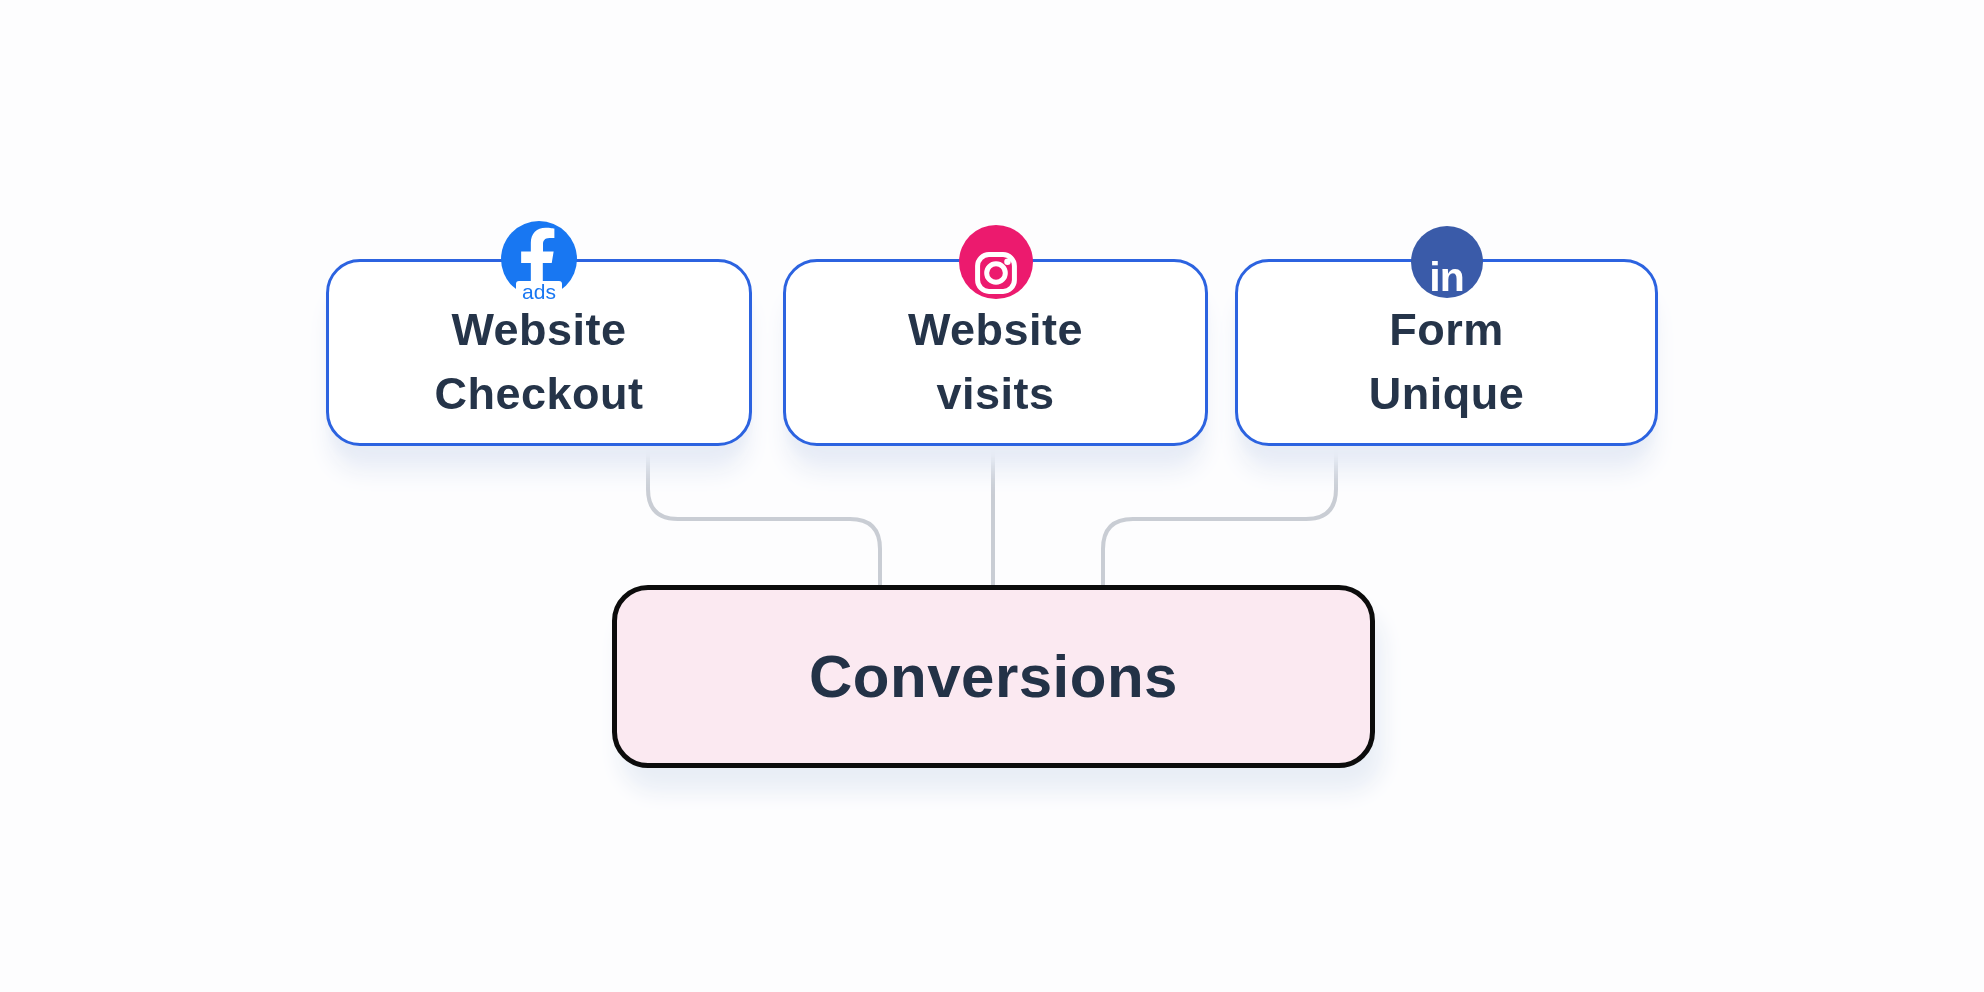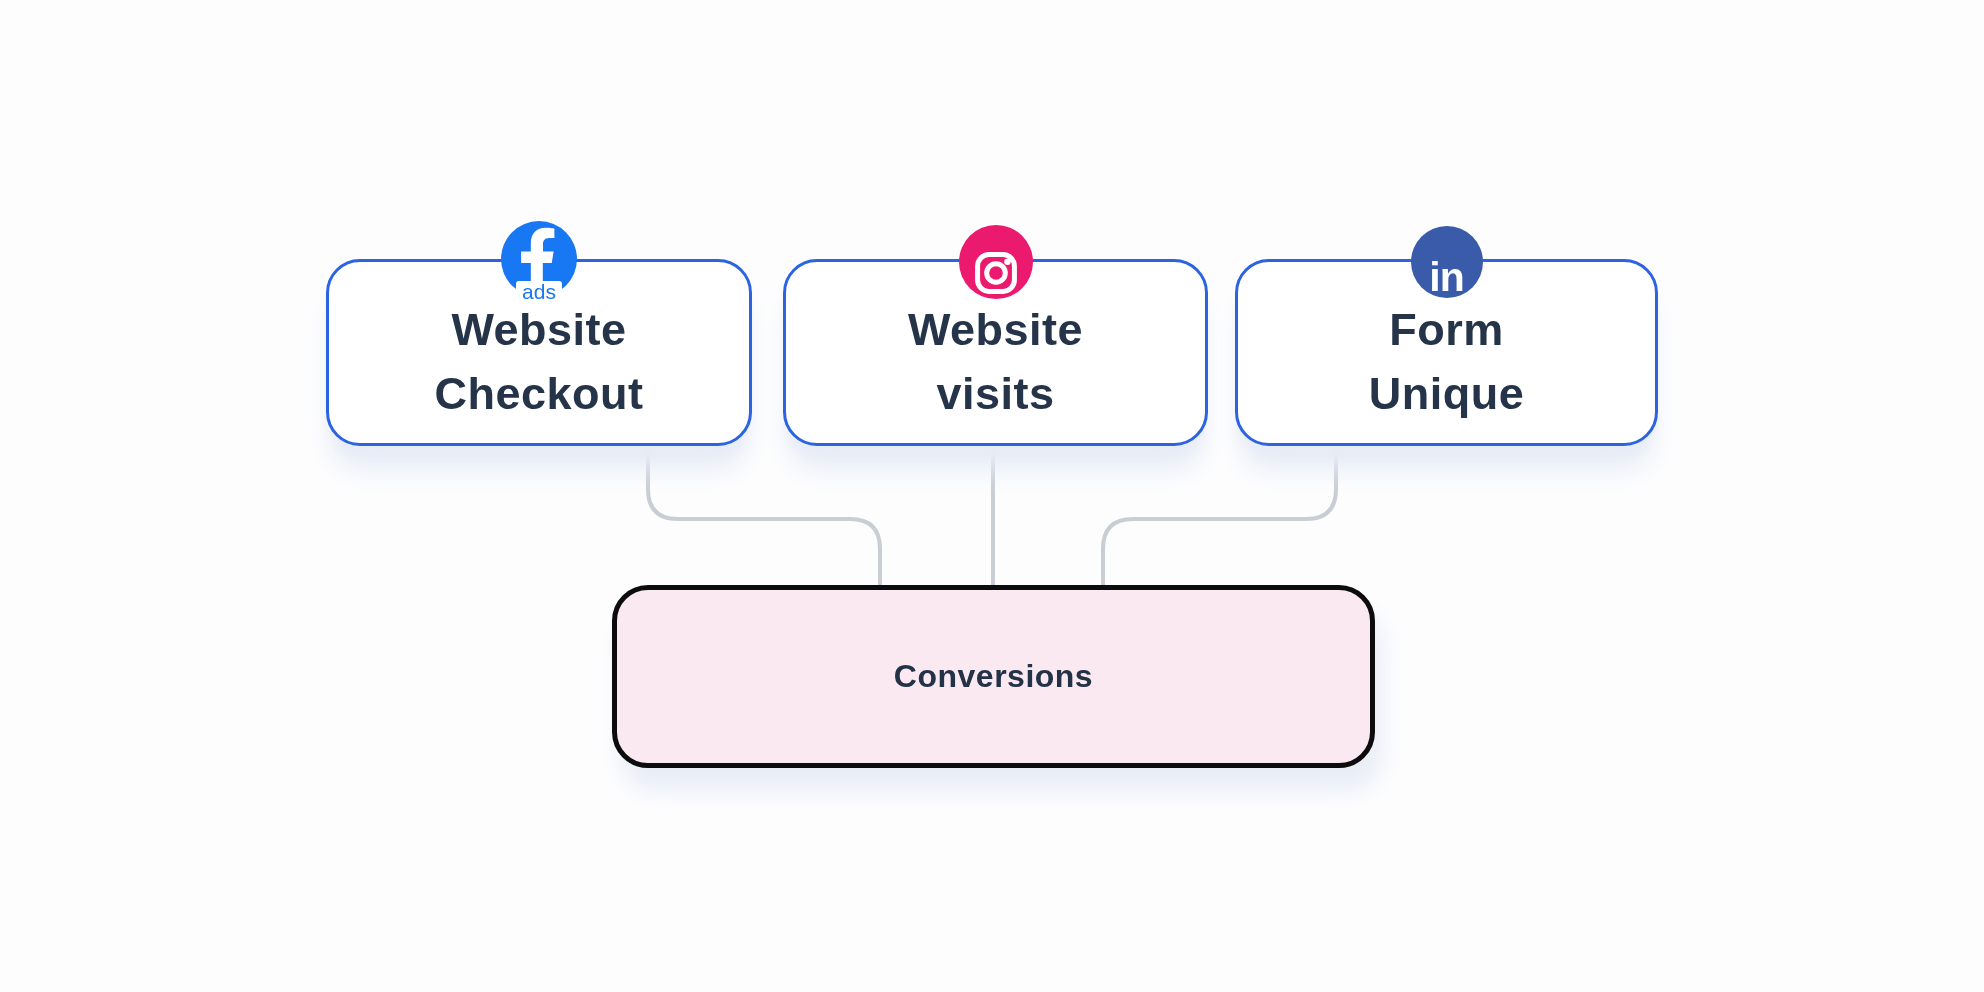--- a/index.html
+++ b/index.html
@@ -45,21 +45,21 @@
 
   
   .target-box{
     position:absolute;left:612px;top:585px;width:763px;height:183px;box-sizing:border-box;
     background:#FBE9F1;border:5px solid #0c0c0c;border-radius:36px;
     display:flex;align-items:center;justify-content:center;
     box-shadow:8px 24px 22px 0 #e9eef6;
     z-index:4;
   }
   .target-box .label{
-    color:#233247;font-size:32px;font-weight:800;letter-spacing:0.5px;
+    color:#233247;font-size:60px;font-weight:800;letter-spacing:0.5px;
   }
 
   
   .box-unique{left:326px;width:426px;}
   .box-website{left:783px;width:425px;}
   .box-form{left:1235px;width:423px;}
 </style>
 </head>
 <body>
 

